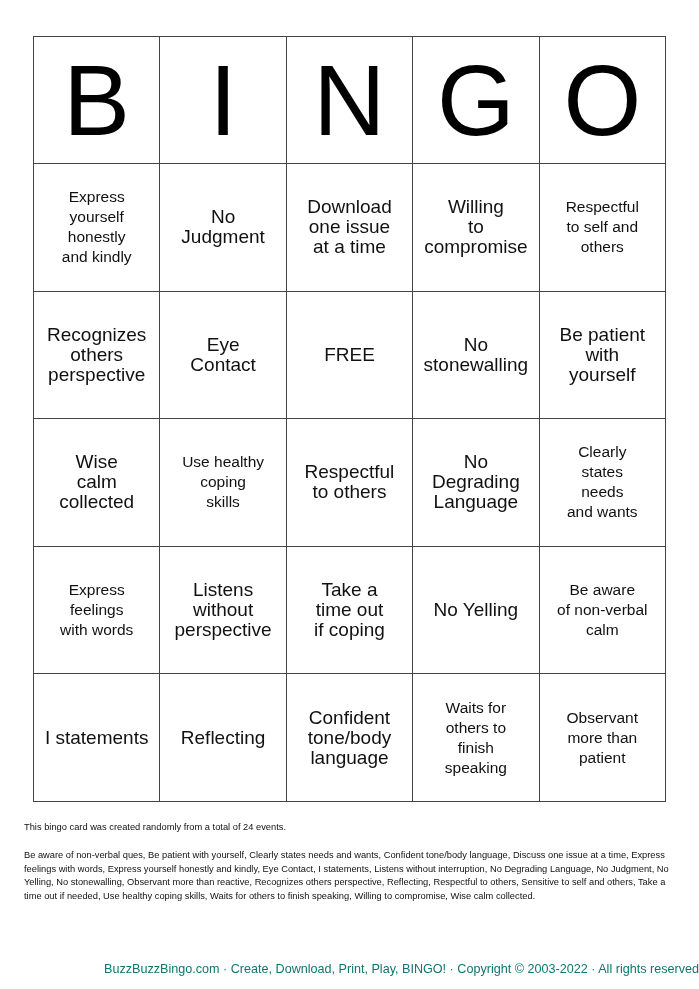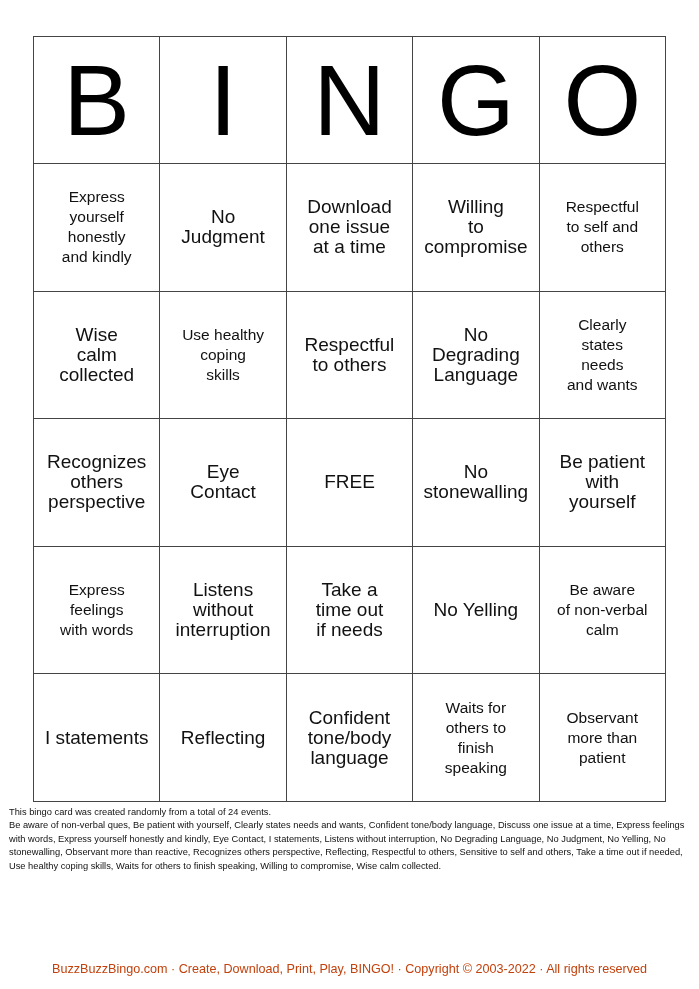--- a/index.html
+++ b/index.html
@@ -8,23 +8,23 @@
     .card { position: absolute; left: 33px; top: 36px; width: 633px; height: 760px;
             border-collapse: collapse; table-layout: fixed; }
     .card td { border: 1px solid #444; text-align: center; vertical-align: middle;
                padding: 0 4px; width: 126.6px; height: 126.6px; white-space: pre-line; }
     .card th { border: 1px solid #444; height: 126px; font-weight: normal;
                font-size: 100px; line-height: 1; padding: 0; color: #000; }
     .card td.sm { font-size: 15.5px; line-height: 20px; }
     .card td.lg { font-size: 19px; line-height: 20px; }
     .notes { position: absolute; left: 9px; top: 806px; width: 680px;
              font-size: 9.3px; line-height: 13.4px; color: #111; }
-    .notes p { margin: 0; }
-    .footer { position: absolute; left: 0; width: 699px; top: 962px; text-align: center;
-              font-size: 12.6px; color: #c2410c; }
+    .notes p { margin: 15px; }
+    .footer { position: absolute; left: 0; width: 699px; top: 962px; text-align: right;
+              font-size: 12.6px; color: #0f766e; }
   </style>
 </head>
 <body>
 
 <table class="card">
   <thead>
     <tr>
       <th>B</th>
       <th>I</th>
       <th>N</th>
@@ -44,59 +44,59 @@
 one issue
 at a time</td>
         <td class="lg">Willing
 to
 compromise</td>
         <td class="sm">Respectful
 to self and
 others</td>
       </tr>
       <tr>
+        <td class="lg">Recognizes
+others
+perspective</td>
+        <td class="lg">Eye
+Contact</td>
+        <td class="lg">FREE</td>
+        <td class="lg">No
+stonewalling</td>
+        <td class="lg">Be patient
+with
+yourself</td>
+      </tr>
+      <tr>
         <td class="lg">Wise
 calm
 collected</td>
         <td class="sm">Use healthy
 coping
 skills</td>
         <td class="lg">Respectful
 to others</td>
         <td class="lg">No
 Degrading
 Language</td>
         <td class="sm">Clearly
 states
 needs
 and wants</td>
       </tr>
       <tr>
-        <td class="lg">Recognizes
-others
-perspective</td>
-        <td class="lg">Eye
-Contact</td>
-        <td class="lg">FREE</td>
-        <td class="lg">No
-stonewalling</td>
-        <td class="lg">Be patient
-with
-yourself</td>
-      </tr>
-      <tr>
         <td class="sm">Express
 feelings
 with words</td>
         <td class="lg">Listens
 without
-interruption</td>
+perspective</td>
         <td class="lg">Take a
 time out
-if needs</td>
+if coping</td>
         <td class="lg">No Yelling</td>
         <td class="sm">Be aware
 of non-verbal
 calm</td>
       </tr>
       <tr>
         <td class="lg">I statements</td>
         <td class="lg">Reflecting</td>
         <td class="lg">Confident
 tone/body

